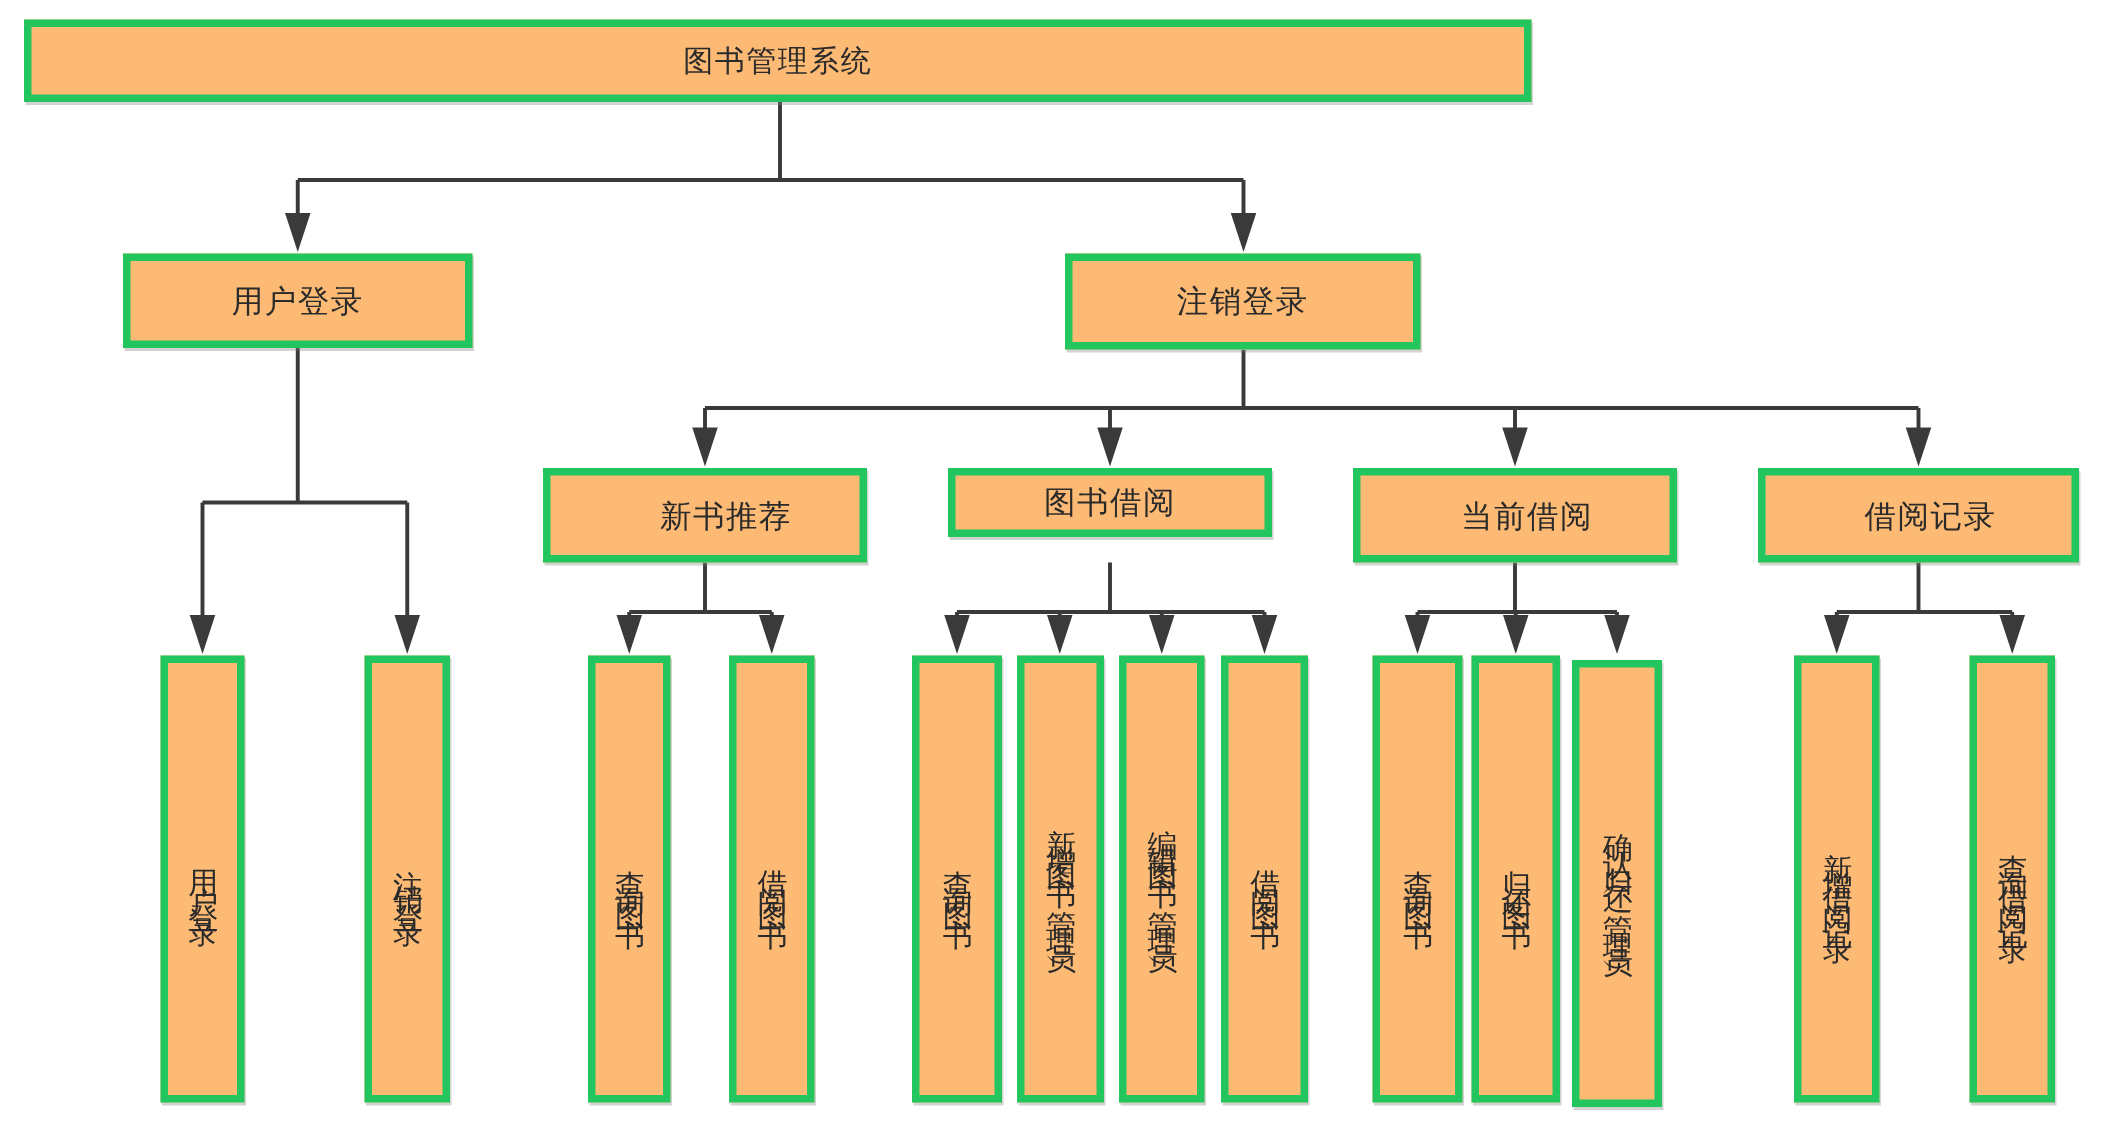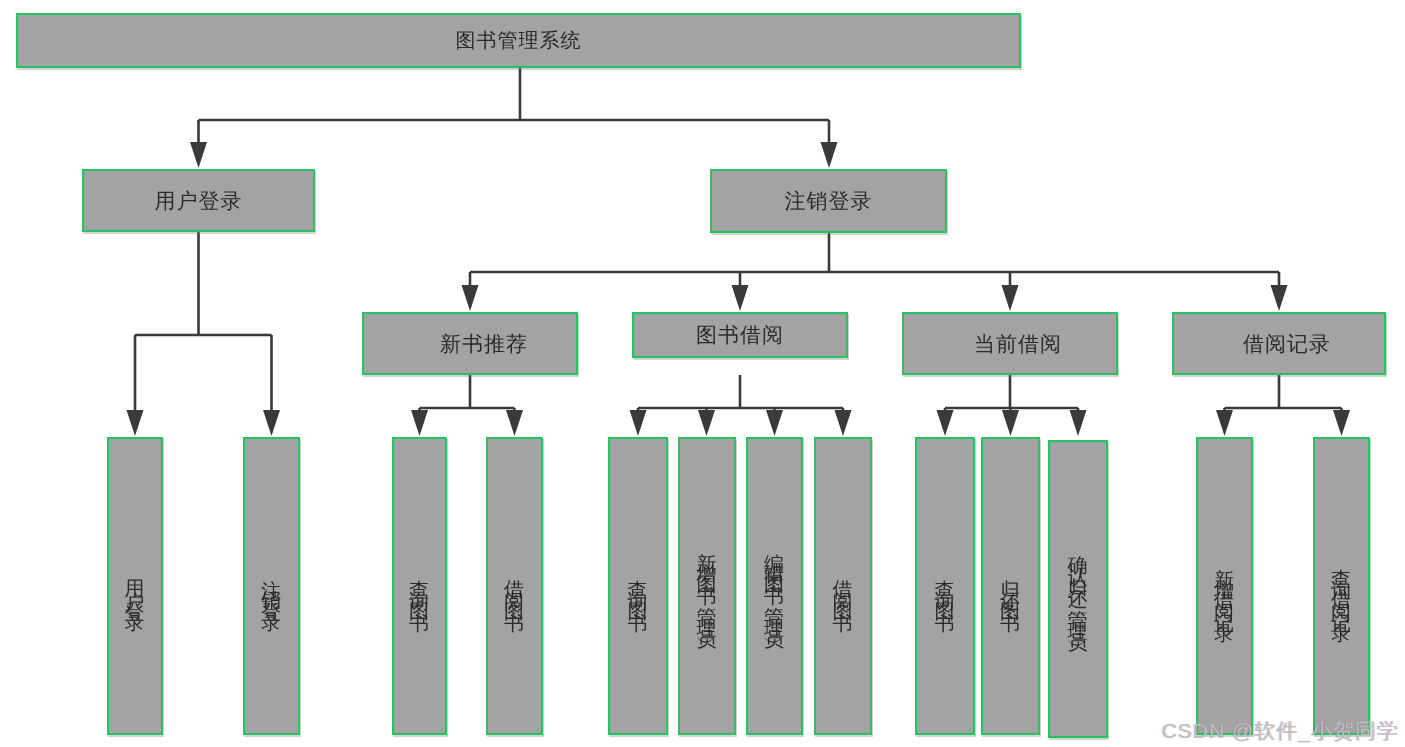--- a/index.html
+++ b/index.html
@@ -2,21 +2,21 @@
 <html><head>
 <meta charset="utf-8">
 <style>
   html,body{margin:0;padding:0;background:#ffffff;}
   .stage{
     position:relative;width:1405px;height:747px;background:#ffffff;
     font-family:"Liberation Sans","DejaVu Sans",sans-serif;overflow:hidden;
   }
   .lines{position:absolute;left:0;top:0;z-index:1;}
   .node{
-    position:absolute;background:#a3a3a3;border:2px solid #22c55e;
+    position:absolute;background:#fdba74;border:5px solid #22c55e;
     box-sizing:border-box;display:flex;align-items:center;justify-content:center;
     color:#2a2a2a;z-index:2;box-shadow:1px 2px 0 rgba(130,130,130,0.35);
   }
   .hnode{font-size:21px;letter-spacing:1px;white-space:nowrap;}
   .root{font-size:20px;}
   .vnode .vtext{
     writing-mode:vertical-rl;text-orientation:mixed;
     font-size:20px;letter-spacing:11px;line-height:1;white-space:nowrap;
   }
   .watermark{
@@ -134,14 +134,13 @@
     <span class="vtext">确认归还（管理员）</span>
   </div>
 
   <div class="node vnode" style="left:1196px;top:437px;width:57px;height:298px;">
     <span class="vtext">新增借阅记录</span>
   </div>
   <div class="node vnode" style="left:1313px;top:437px;width:57px;height:298px;">
     <span class="vtext">查询借阅记录</span>
   </div>
 
-  <div class="watermark">CSDN @软件_小贺同学</div>
 </div>
 
 </body></html>

